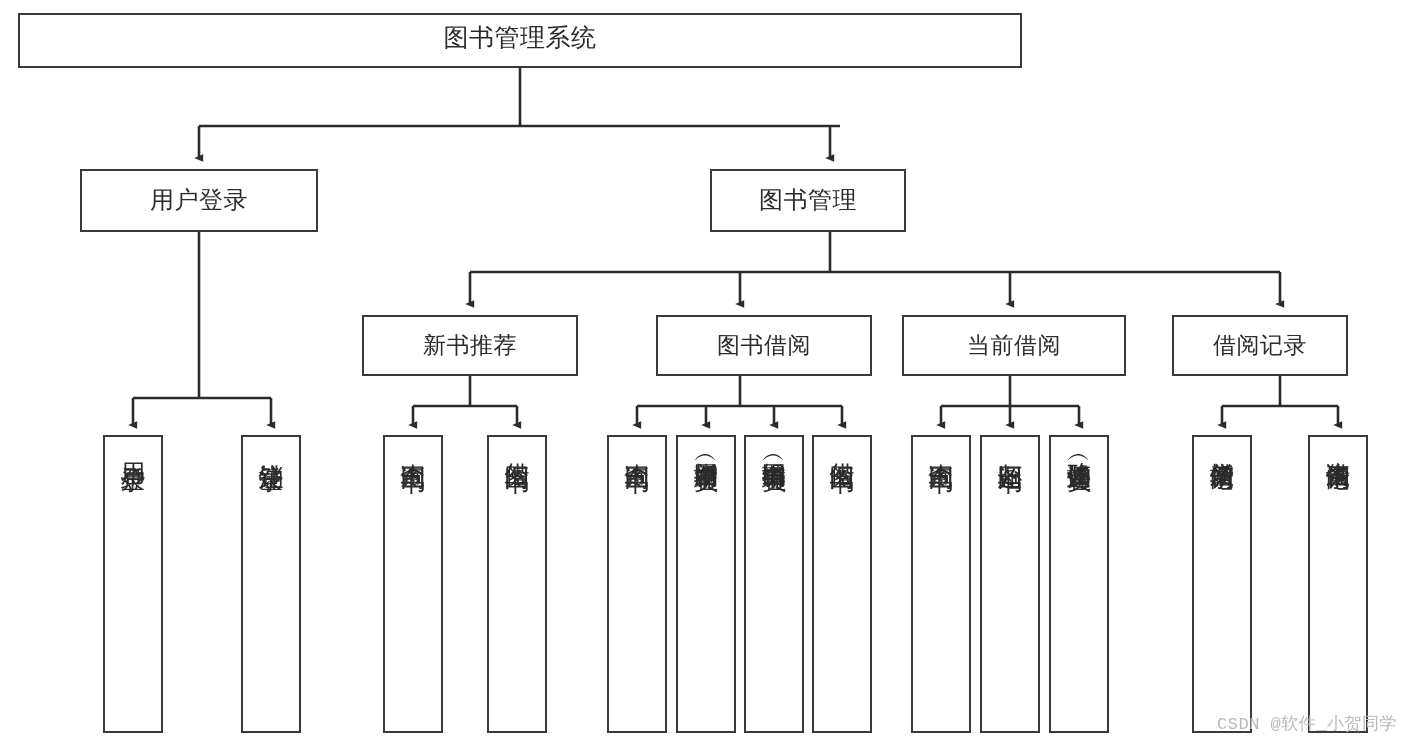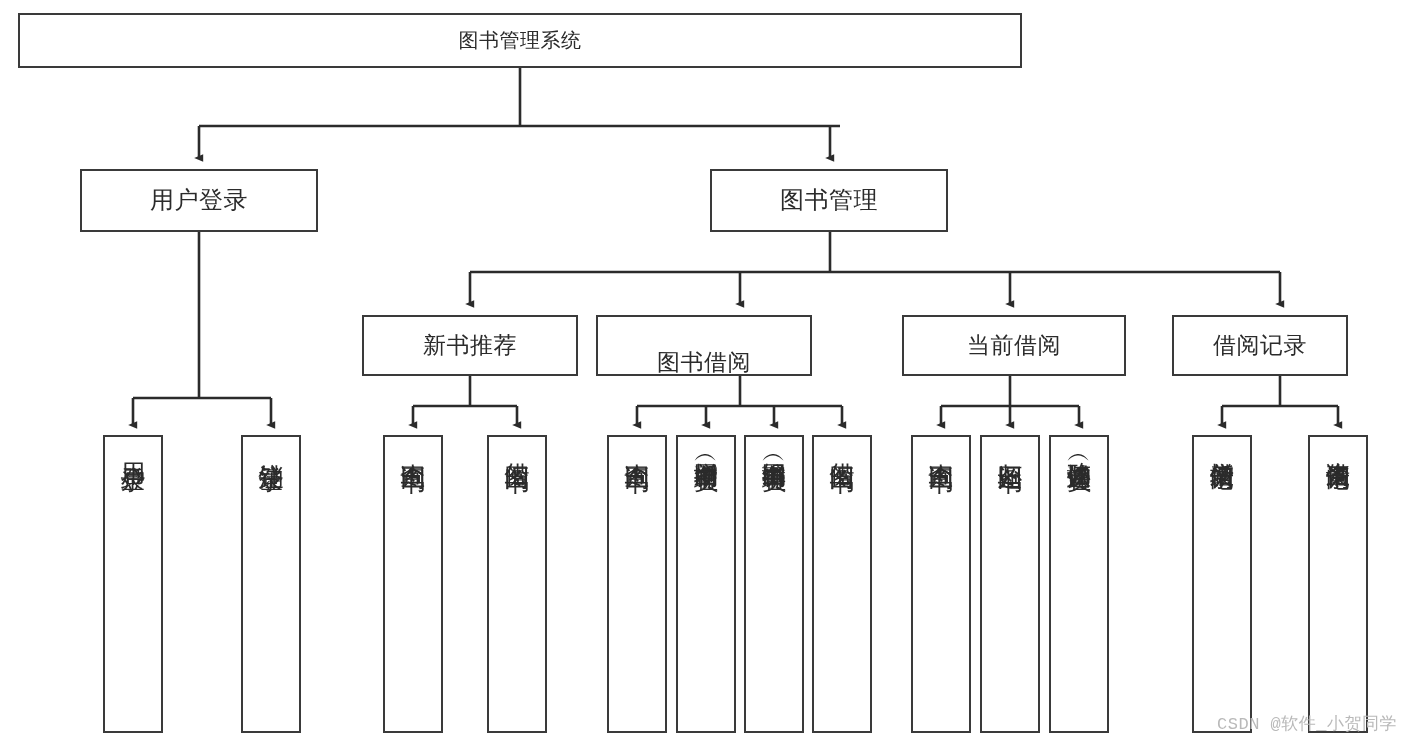--- a/index.html
+++ b/index.html
@@ -38,21 +38,22 @@
   }
   .node-label {
     color: #2b2b2b;
     letter-spacing: 0.5px;
     white-space: nowrap;
     line-height: 1.05;
   }
   
   .node.root { }
   .node.root .node-label {
-    font-size: 20px;
+    font-size: 25px;
+    font-family: Liberation Mono, monospace;
   }
   
   .node.lvl1 .node-label {
     font-size: 24px;
   }
   
   .node.lvl2 .node-label {
     font-size: 23px;
   }
   
@@ -140,28 +141,28 @@
     </g>
   </svg>
 
   <div class="node root" style="left:18px; top:13px; width:1004px; height:55px;">
     <span class="node-label">图书管理系统</span>
   </div>
 
   <div class="node lvl1" style="left:80px; top:169px; width:238px; height:63px;">
     <span class="node-label">用户登录</span>
   </div>
-  <div class="node lvl1" style="left:710px; top:169px; width:238px; height:63px;">
+  <div class="node lvl1" style="left:710px; top:169px; width:196px; height:63px;">
     <span class="node-label">图书管理</span>
   </div>
 
   <div class="node lvl2" style="left:362px; top:315px; width:216px; height:61px;">
     <span class="node-label">新书推荐</span>
   </div>
-  <div class="node lvl2" style="left:596px; top:315px; width:216px; height:61px;align-items:flex-end;">
+  <div class="node lvl2" style="left:656px; top:315px; width:216px; height:61px;">
     <span class="node-label">图书借阅</span>
   </div>
   <div class="node lvl2" style="left:902px; top:315px; width:224px; height:61px;">
     <span class="node-label">当前借阅</span>
   </div>
   <div class="node lvl2" style="left:1172px; top:315px; width:176px; height:61px;">
     <span class="node-label">借阅记录</span>
   </div>
 
   <div class="node leaf" style="left:103px; top:435px; width:60px; height:298px;">

